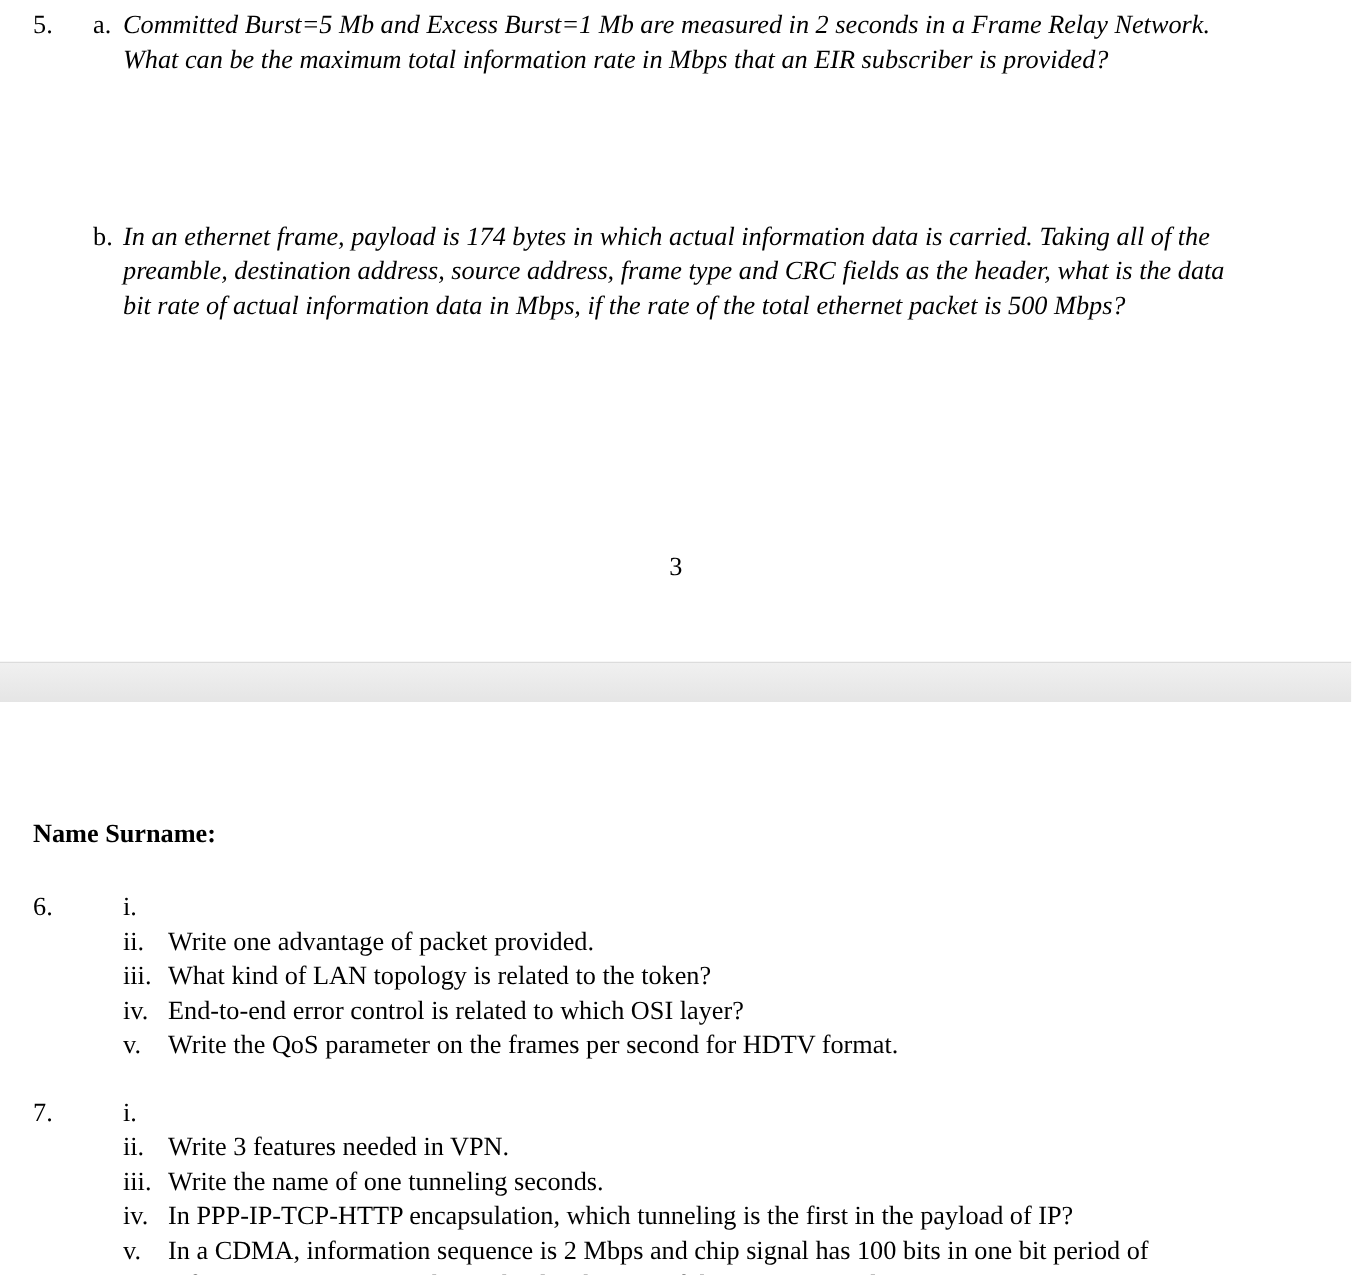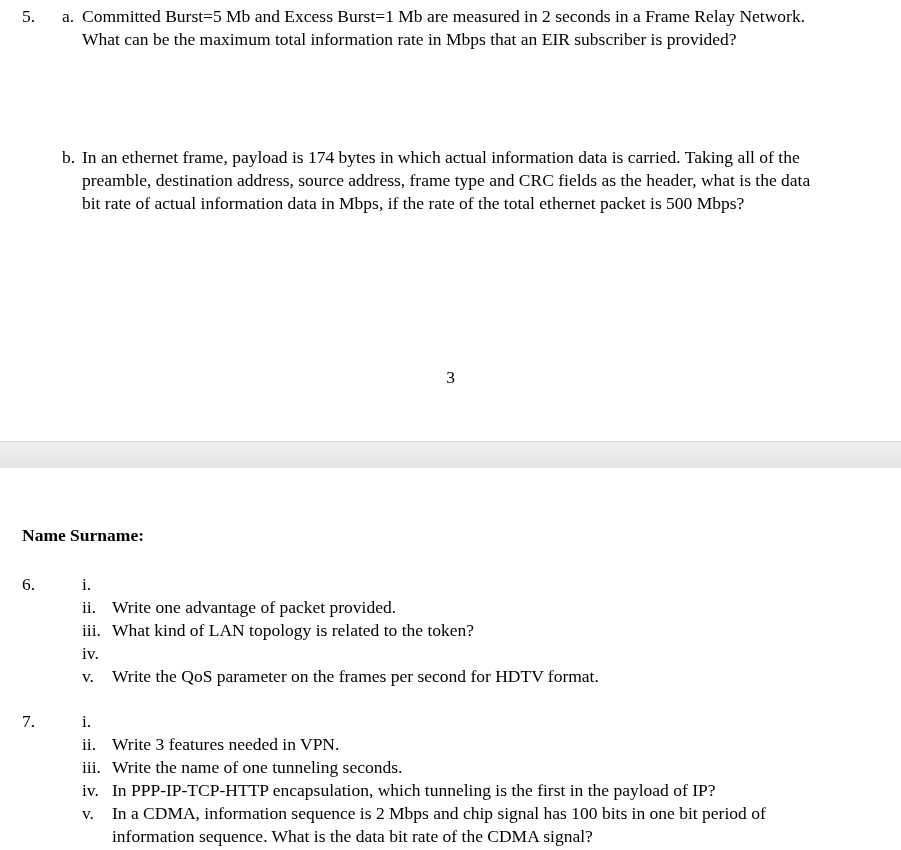--- a/index.html
+++ b/index.html
@@ -11,32 +11,32 @@
     line-height: 23px;
     color: #000000;
     -webkit-font-smoothing: antialiased;
   }
   .doc { width: 901px; height: 850px; overflow: hidden; background: #ffffff; }
   .page { background: #ffffff; }
   .page-3 { position: relative; height: 441px; padding: 5px 0 0 22px; }
   .row { display: flex; align-items: flex-start; }
   .qcol5 { width: 40px; flex: none; }
   .plabel { width: 20px; flex: none; }
-  .ptext { width: 735px; margin: 0; }
+  .ptext { width: 735px; margin: 0; font-style: italic; }
   .part-b { margin-top: 95px; }
   .page-number {
     position: absolute; left: 0; right: 0; bottom: 52px;
     text-align: center;
   }
   .page-gap {
     height: 27px;
     background: linear-gradient(#f0f0f0, #e5e5e5);
     border-top: 1px solid #dcdcdc;
   }
-  .page-4 { height: 382px; padding: 56px 0 0 22px; }
+  .page-4 { height: 382px; padding: 76px 0 0 22px; }
   .name-line { font-weight: bold; margin-bottom: 26px; }
   .qnum { width: 60px; flex: none; }
   .rn { width: 30px; flex: none; }
   .litext { max-width: 722px; }
   .q7 { margin-top: 22px; }
 </style>
 </head>
 <body>
 
 <div class="doc">
@@ -72,20 +72,21 @@
         <div class="row">
           <span class="rn">ii.</span>
           <div class="litext">Write one advantage of packet provided.</div>
         </div>
         <div class="row">
           <span class="rn">iii.</span>
           <div class="litext">What kind of LAN topology is related to the token?</div>
         </div>
         <div class="row">
           <span class="rn">iv.</span>
+          <div class="litext">End-to-end error control is related to which OSI layer?</div>
         </div>
         <div class="row">
           <span class="rn">v.</span>
           <div class="litext">Write the QoS parameter on the frames per second for HDTV format.</div>
         </div>
       </div>
     </div>
 
     <div class="row q7">
       <span class="qnum">7.</span>

